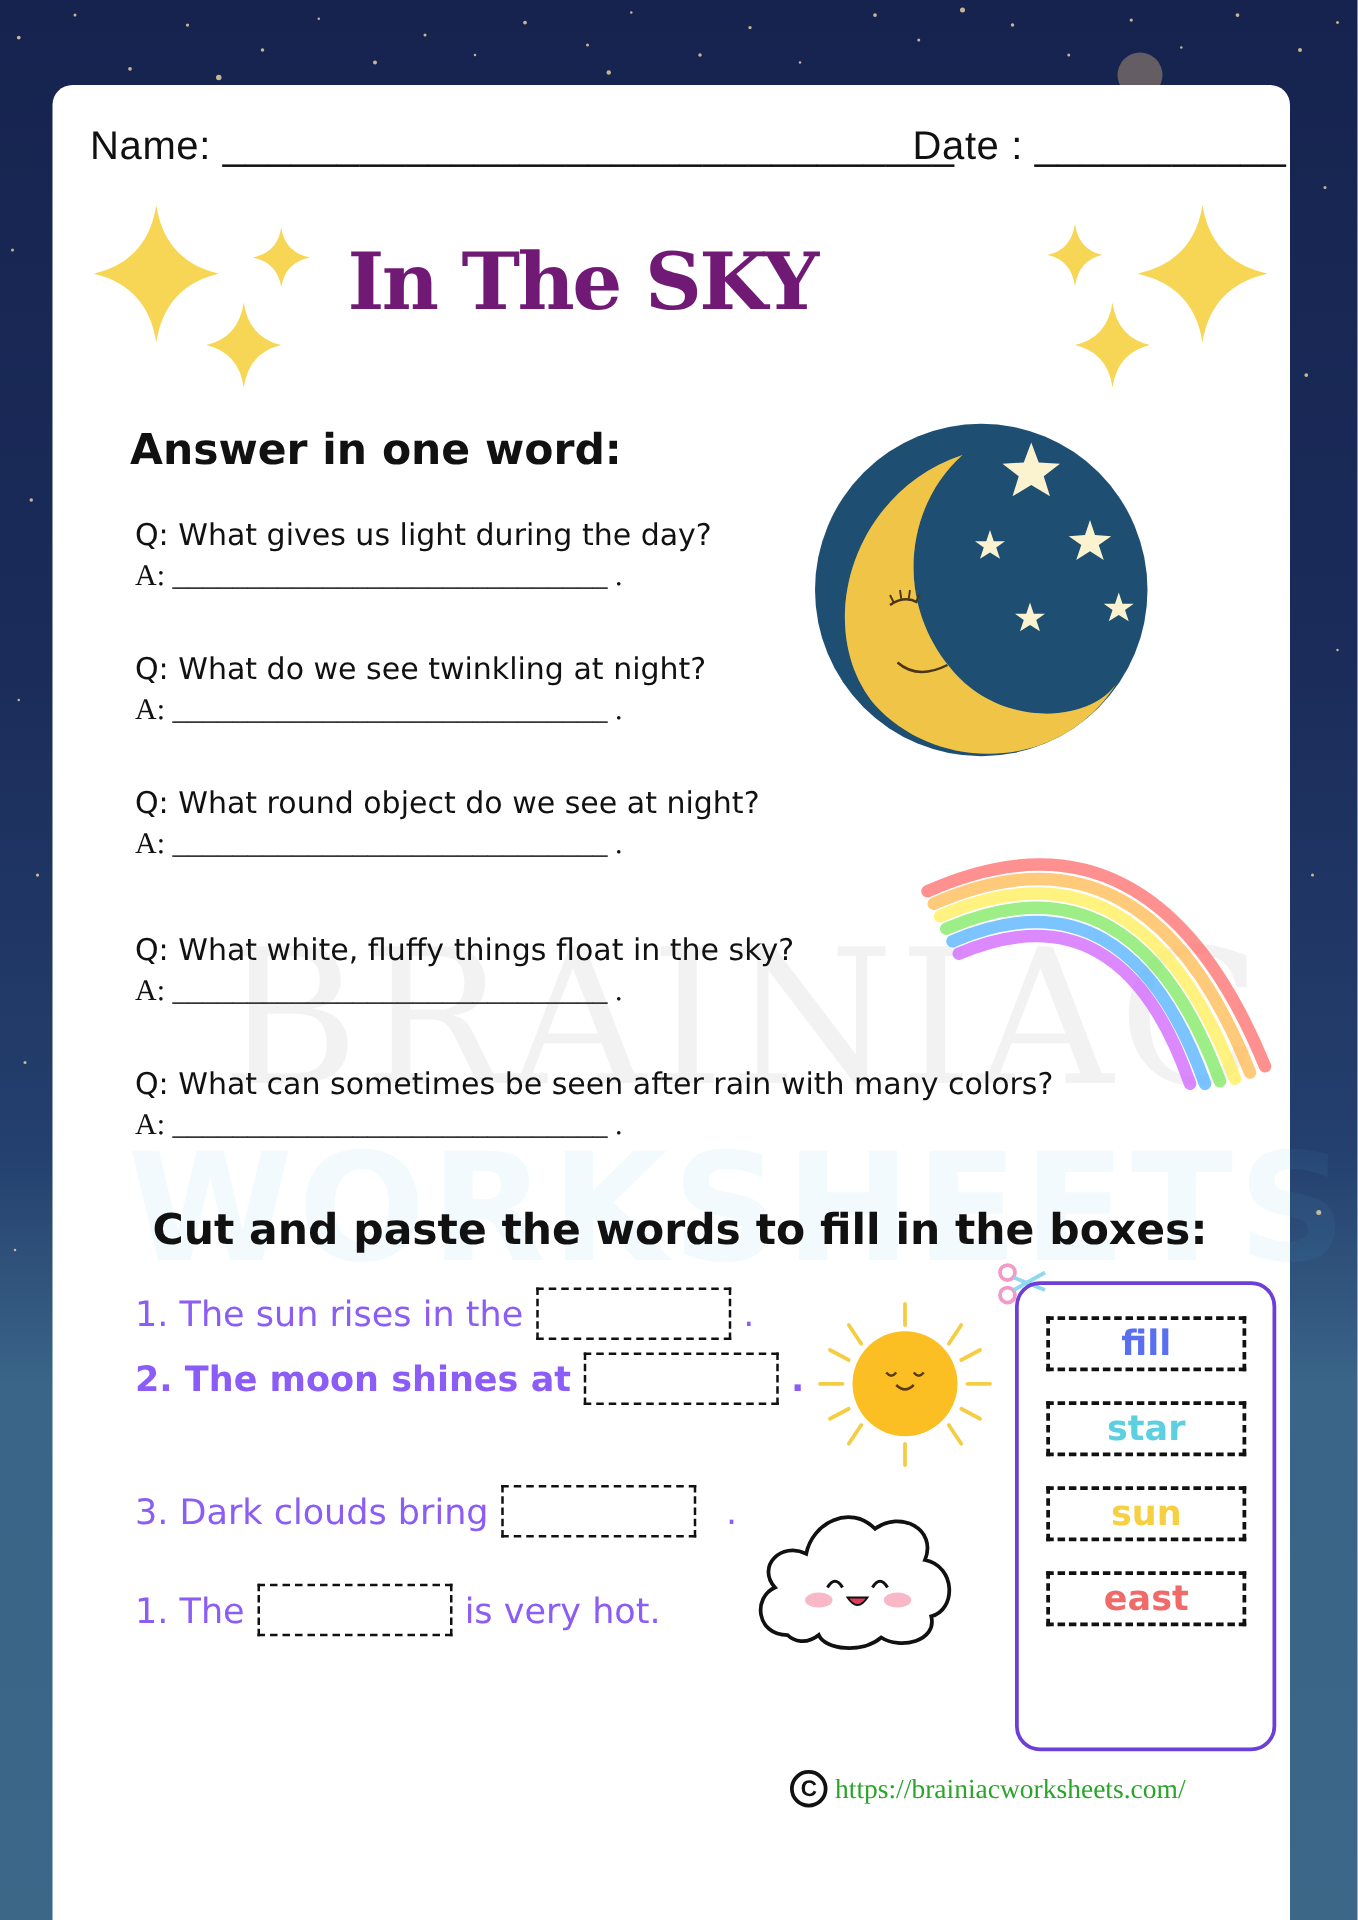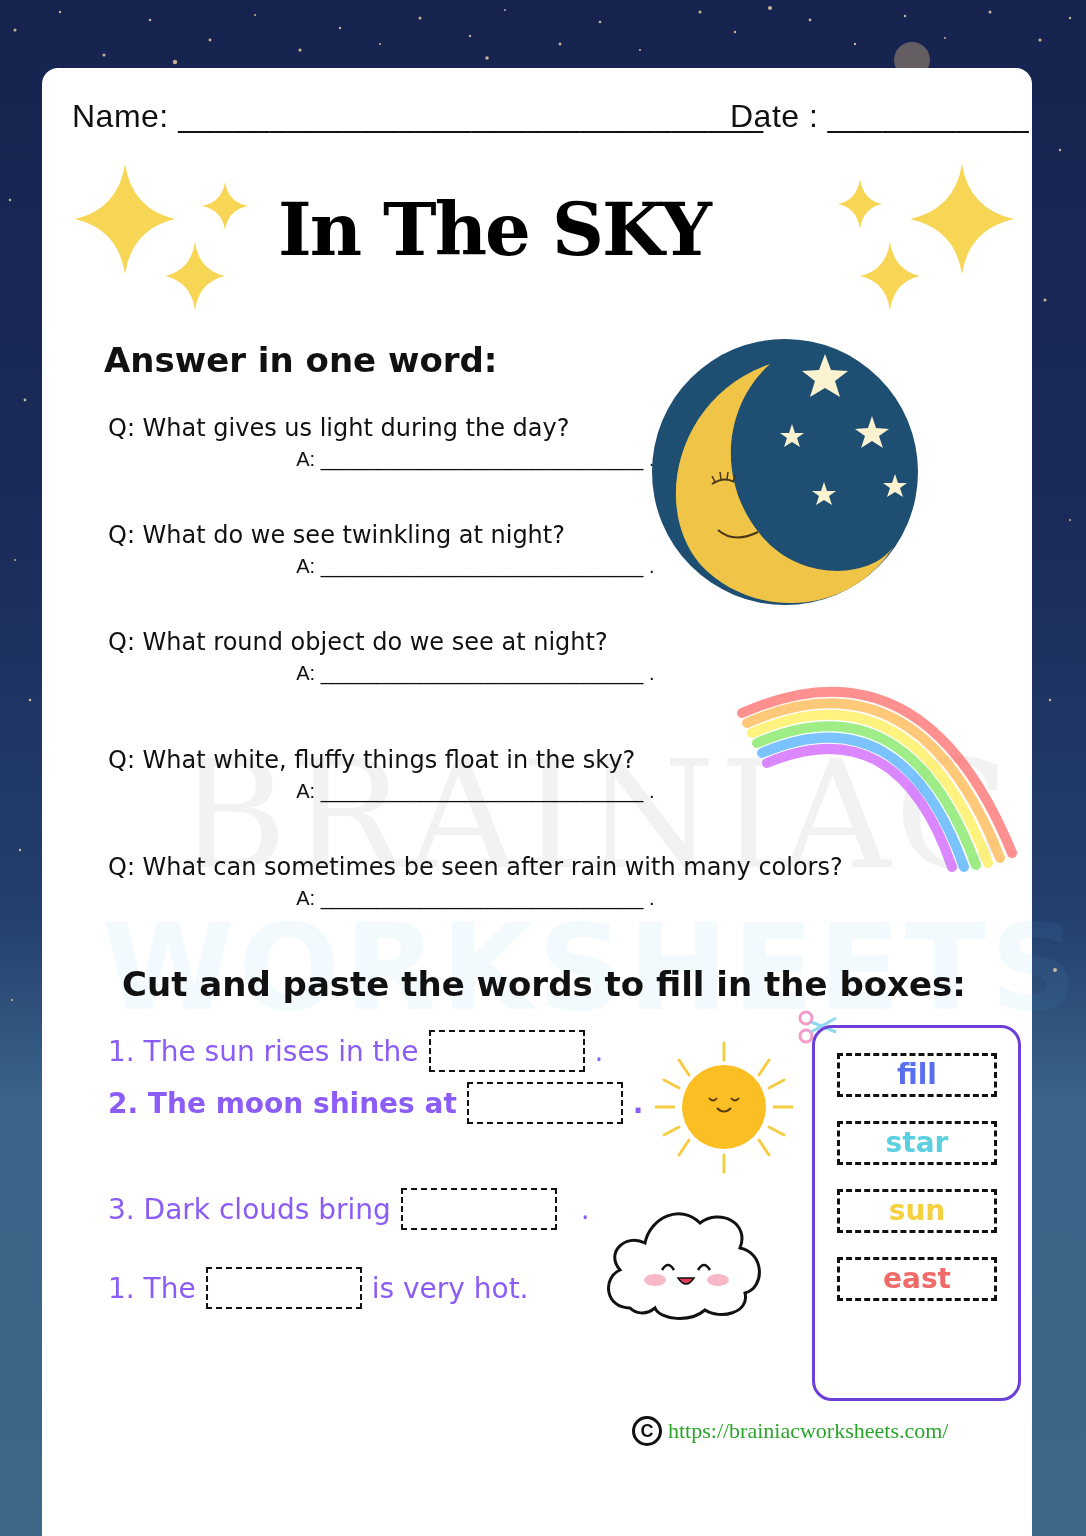--- a/index.html
+++ b/index.html
@@ -9,26 +9,26 @@
     font-family: "DejaVu Sans", sans-serif;
   }
   .stars-bg { position:absolute; inset:0; pointer-events:none; }
   .sheet {
     position:absolute; left:42px; top:68px; width:990px; height:1492px;
     background:#ffffff; border-radius:16px;
   }
   .abs { position:absolute; }
   .hdr-text { font-family:"Liberation Sans", sans-serif; font-size:32px; color:#111; letter-spacing:0.5px; }
   .title {
-    font-family:"DejaVu Serif", serif; font-weight:bold; color:#000000;
-    font-size:72px; letter-spacing:-2px; line-height:1;
+    font-family:"DejaVu Serif", serif; font-weight:bold; color:#701a75;
+    font-size:63px; letter-spacing:-2px; line-height:1;
   }
   .section-h { font-family:"DejaVu Sans", sans-serif; font-weight:bold; color:#111; }
   .q { font-family:"DejaVu Sans", sans-serif; font-size:24px; color:#111; }
-  .a { font-family:Liberation Sans, sans-serif; font-size:20px; color:#111;text-align:center; }
+  .a { font-family:Liberation Serif, serif; font-size:24px; color:#111; }
   .fill { font-family:"DejaVu Sans", sans-serif; font-size:28px; color:#8b5cf6; display:flex; align-items:center; }
   .blank { display:inline-block; border:2.5px dashed #111; height:38px; margin:0 10px; }
   .wordbox-wrap { position:absolute; left:812px; top:1025px; width:203px; height:370px; border:3px solid #6b3fd8; border-radius:20px; }
   .word { position:absolute; left:22px; width:154px; height:38px; border:3px dashed #111; text-align:center;
           font-family:"DejaVu Sans", sans-serif; font-weight:bold; font-size:28px; line-height:38px; }
   .watermark1 { font-family:"DejaVu Serif", serif; font-size:150px; color:rgba(0,0,0,0.05); letter-spacing:4px; }
   .watermark2 { font-family:"DejaVu Sans", sans-serif; font-weight:bold; font-size:120px; color:rgba(80,180,230,0.07); letter-spacing:4px; }
   .footer { font-family:"Liberation Serif", serif; font-size:22px; color:#2aa52a; display:flex; align-items:center; }
   .copy-icon { display:inline-flex; width:30px; height:30px; border:3px solid #111; border-radius:50%; box-sizing:border-box;
                align-items:center; justify-content:center; font-weight:bold; font-size:18px; color:#111; margin-right:6px;

